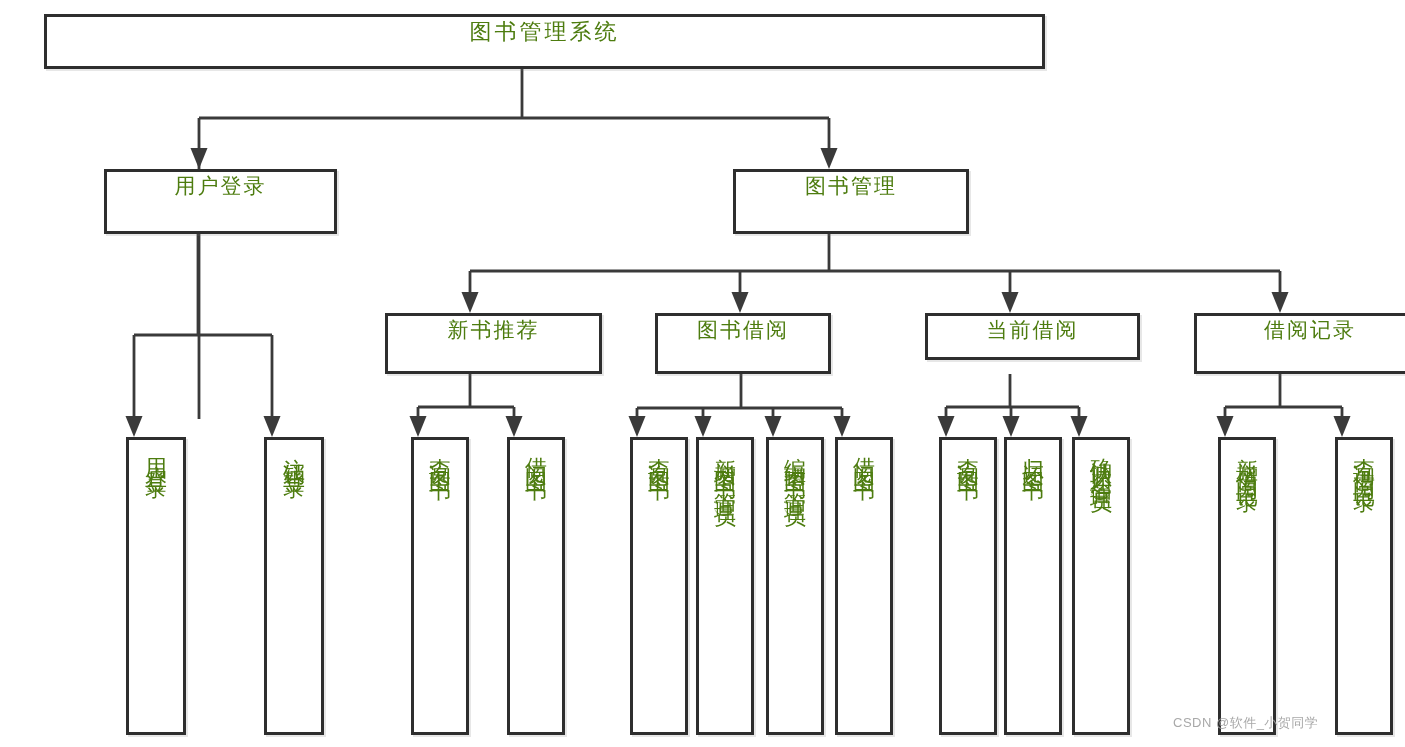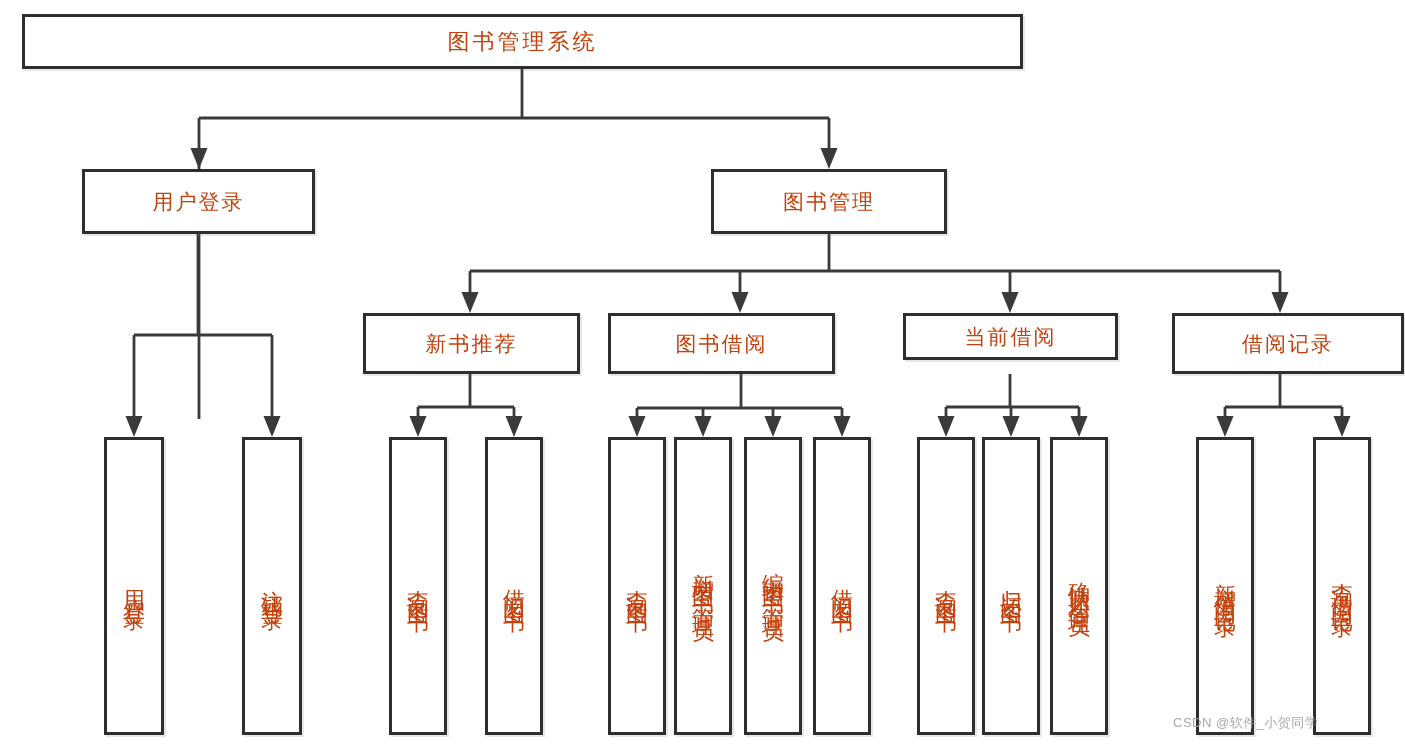--- a/index.html
+++ b/index.html
@@ -3,23 +3,24 @@
 <meta charset="utf-8">
 <style>
   html,body{margin:0;padding:0;background:#ffffff;}
   .stage{
     position:relative;width:1405px;height:747px;background:#ffffff;overflow:hidden;
     font-family:"Liberation Sans","DejaVu Sans",sans-serif;
   }
   .wires{position:absolute;left:0;top:0;z-index:1;}
   .box{
     position:absolute;z-index:2;box-sizing:border-box;
-    border:3px solid #2e2e2e;background:#ffffff;color:#c2410c;
-    display:flex;align-items:center;justify-content:center;
+    border:3px solid #2e2e2e;background:#ffffff;color:#4d7c0f;
+    display:flex;align-items:flex-start;justify-content:center;
     box-shadow:2px 2px 0 rgba(120,120,120,0.18);
+    margin-left:22px;
   }
   .hlabel{font-size:21px;letter-spacing:2px;white-space:nowrap;}
   .root .hlabel{font-size:22px;letter-spacing:3px;}
   .vtext{
     writing-mode:vertical-rl;text-orientation:mixed;
     font-size:22px;line-height:1.1;letter-spacing:7px;white-space:nowrap;
   }
   .watermark{
     position:absolute;z-index:3;left:1173px;top:714px;
     font-size:13px;color:#9f9f9f;letter-spacing:0.5px;white-space:nowrap;
@@ -104,21 +105,21 @@
   <div class="box" style="left:82px;top:169px;width:233px;height:65px">
     <span class="hlabel">用户登录</span>
   </div>
   <div class="box" style="left:363px;top:313px;width:217px;height:61px">
     <span class="hlabel">新书推荐</span>
   </div>
 
   <div class="box" style="left:711px;top:169px;width:236px;height:65px">
     <span class="hlabel">图书管理</span>
   </div>
-  <div class="box" style="left:608px;top:313px;width:227px;height:61px">
+  <div class="box" style="left:633px;top:313px;width:176px;height:61px">
     <span class="hlabel">图书借阅</span>
   </div>
   <div class="box" style="left:903px;top:313px;width:215px;height:47px">
     <span class="hlabel">当前借阅</span>
   </div>
   <div class="box" style="left:1172px;top:313px;width:232px;height:61px">
     <span class="hlabel">借阅记录</span>
   </div>
 
   <div class="box" style="left:104px;top:437px;width:60px;height:298px">

